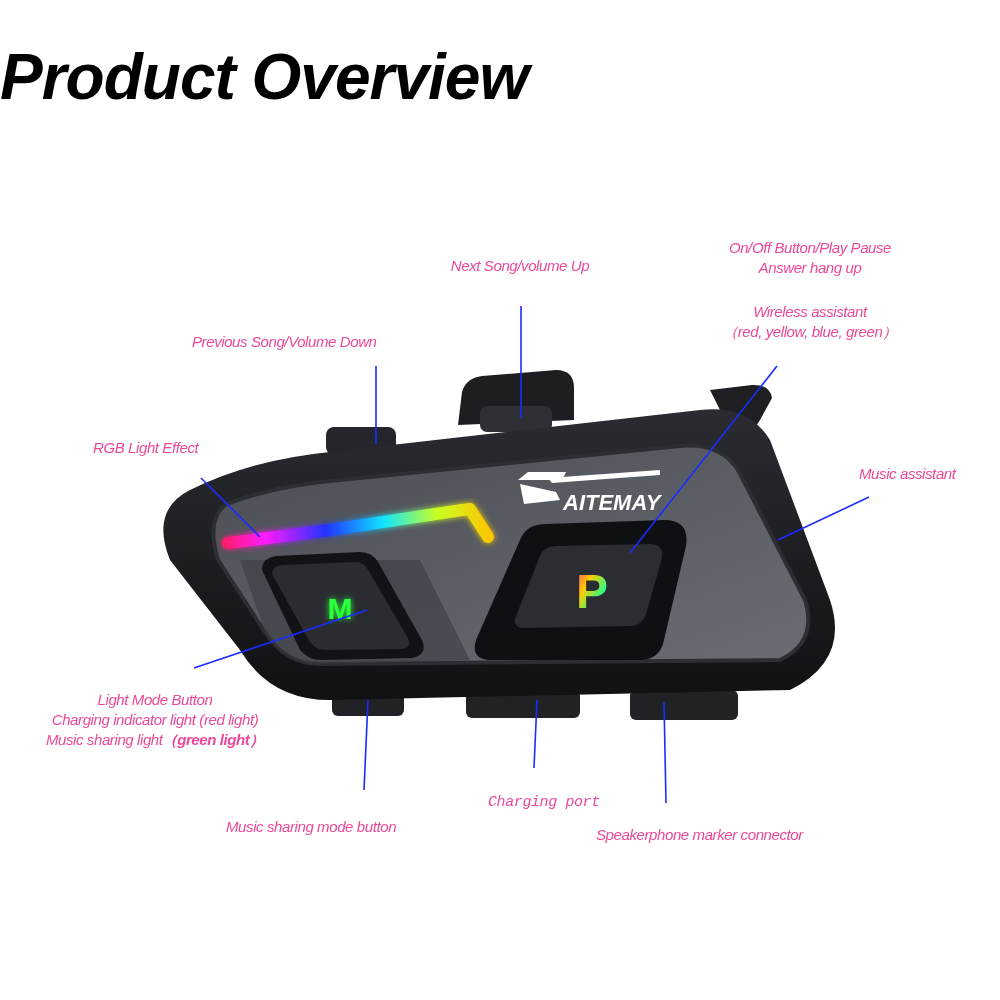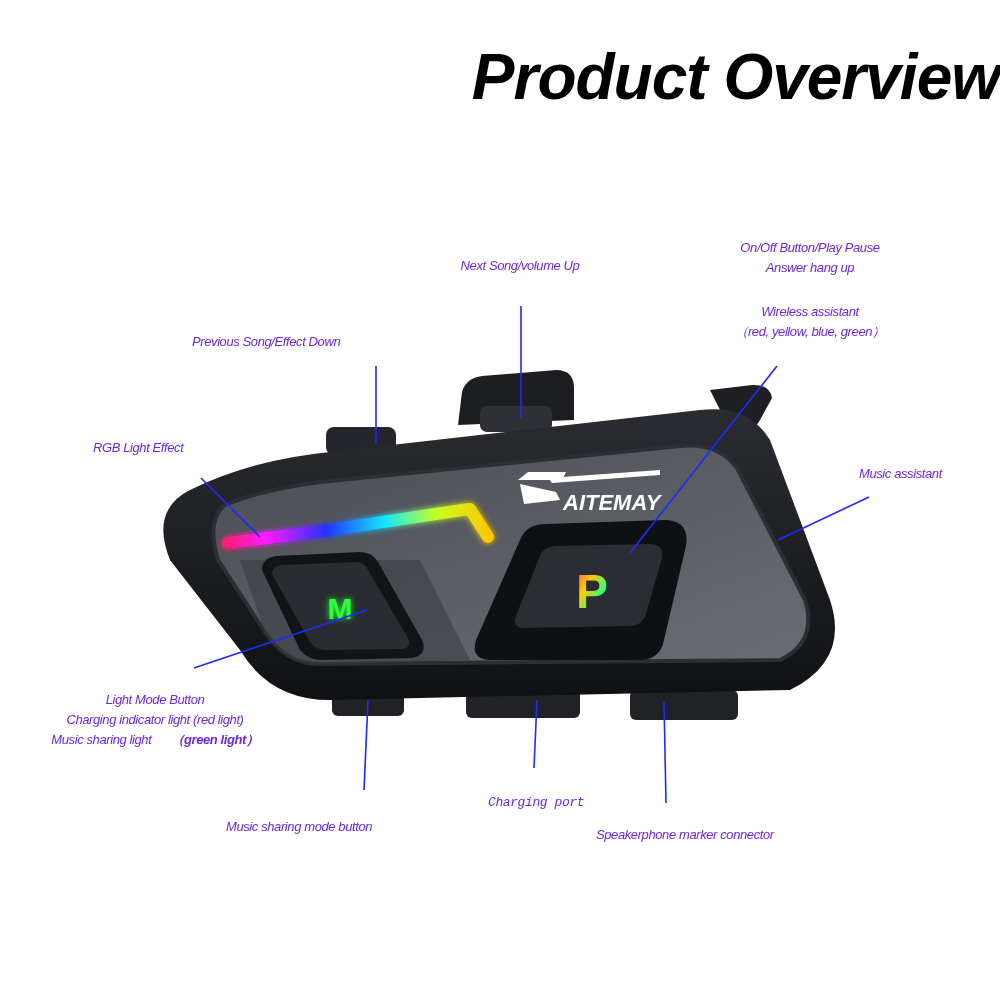--- a/index.html
+++ b/index.html
@@ -1,24 +1,24 @@
 <!DOCTYPE html>
 <html><head>
 <meta charset="utf-8">
 <style>
   html, body { margin: 0; padding: 0; background: #ffffff; }
   body { width: 1000px; height: 1000px; position: relative; overflow: hidden;
          font-family: "Liberation Sans", sans-serif; color: #111; }
-  .title { position: absolute; left: 0; top: 40px; width: 1000px; text-align: right;
+  .title { position: absolute; left: 0; top: 40px; width: 1000px; text-align: left;
            font-family: "Liberation Sans", sans-serif; font-weight: bold; font-style: italic;
            font-size: 64px; letter-spacing: -1px; color: #000; }
   .label { position: absolute; font-family: "Liberation Sans", sans-serif; font-style: italic;
-           font-size: 13px; color: #6d28d9; white-space: nowrap; line-height: 20px; letter-spacing: -0.4px; }
+           font-size: 15px; color: #ec4899; white-space: nowrap; line-height: 20px; letter-spacing: -0.4px; }
   .label.center { text-align: center; }
-  .label b { font-weight: bold; padding-left: 20px; }
+  .label b { font-weight: bold; }
   svg.stage { position: absolute; left: 0; top: 0; }
 </style>
 </head>
 <body>
 
 <div class="title">Product Overview</div>
 
 <svg class="stage" width="1000" height="1000" viewBox="0 0 1000 1000">
   <defs>
     <linearGradient id="rgb" x1="225" y1="540" x2="490" y2="510" gradientUnits="userSpaceOnUse">
@@ -113,21 +113,21 @@
 <div class="label center" style="left:690px; top:238px; width:240px;">
   <div>On/Off Button/Play Pause</div>
   <div>Answer hang up</div>
 </div>
 
 <div class="label center" style="left:690px; top:302px; width:240px;">
   <div>Wireless assistant</div>
   <div>（red,  yellow,  blue,  green）</div>
 </div>
 
-<div class="label" style="left:192px; top:332px;">Previous Song/Effect Down</div>
+<div class="label" style="left:192px; top:332px;">Previous Song/Volume Down</div>
 
 <div class="label" style="left:93px; top:438px;text-align:center;">RGB Light Effect</div>
 
 <div class="label" style="left:859px; top:464px;">Music assistant</div>
 
 <div class="label center" style="left:10px; top:690px; width:290px;">
   <div>Light Mode Button</div>
   <div>Charging indicator light (red light)</div>
   <div>
     <span>Music sharing light</span><b>（green light）</b>

